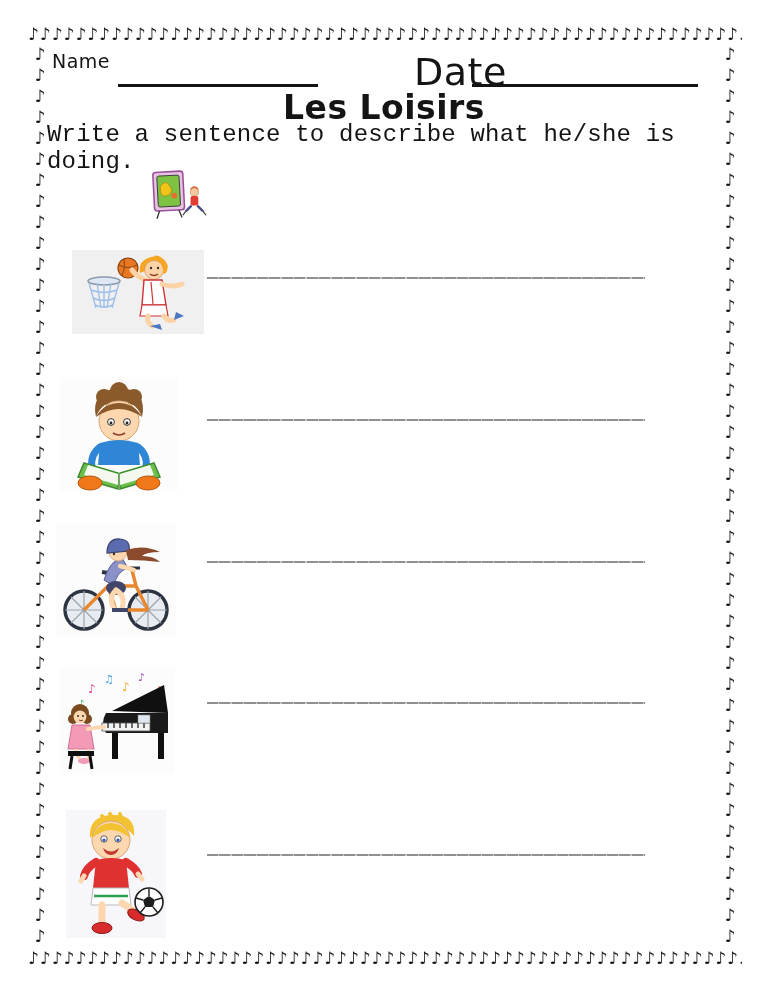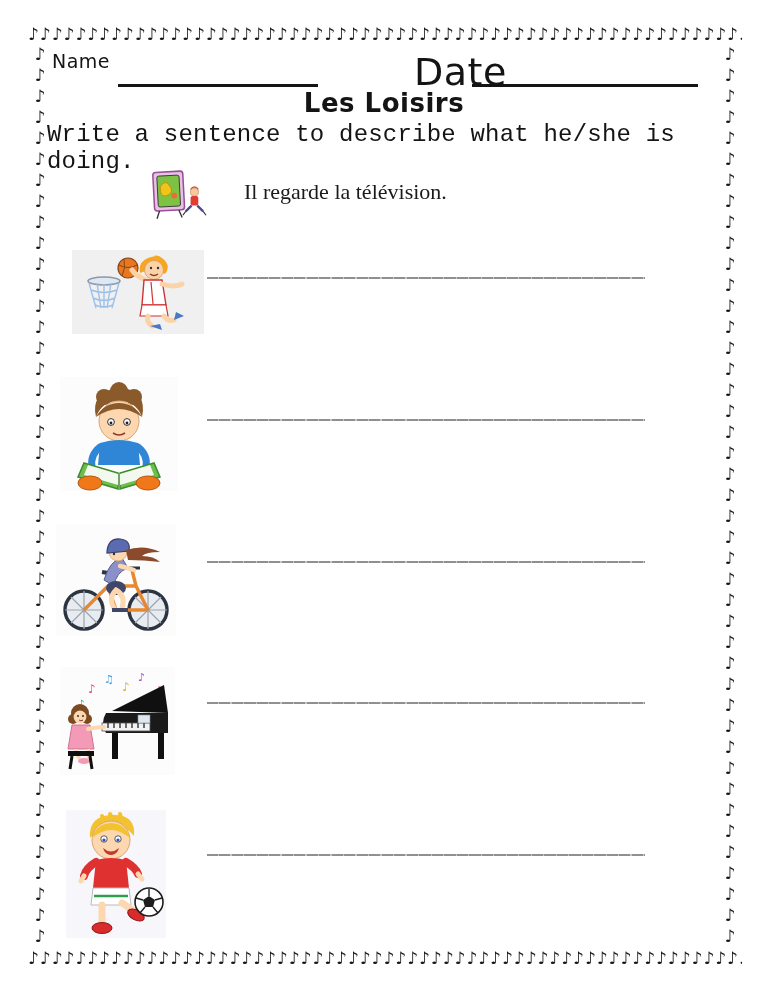--- a/index.html
+++ b/index.html
@@ -32,21 +32,21 @@
 
   
   .hand{font-family:"DejaVu Sans", sans-serif;}
   .name-label{position:absolute;left:52px;top:50px;font-size:19px;letter-spacing:0.5px;}
   .date-label{position:absolute;left:414px;top:50px;font-size:38px;letter-spacing:0.5px;}
   .name-line{position:absolute;left:118px;top:84px;width:200px;height:0;border-bottom:3px solid #141414;}
   .date-line{position:absolute;left:472px;top:84px;width:226px;height:0;border-bottom:3px solid #141414;}
 
   .title{
     position:absolute;left:0;top:88px;width:768px;
-    text-align:center;font-size:26px;font-weight:bold;letter-spacing:0.5px;
+    text-align:center;font-size:33px;font-weight:bold;letter-spacing:0.5px;
   }
   .instruction{
     position:absolute;left:47px;top:121px;width:640px;
     font-size:24px;letter-spacing:0.2px;font-family:Liberation Mono, monospace;
   }
 
   
   .example-img{position:absolute;left:149px;top:166px;width:58px;height:56px;}
   .example-sentence{
     position:absolute;left:244px;top:179px;
@@ -99,21 +99,20 @@
       <line x1="30" y1="45" x2="33" y2="53" stroke="#333" stroke-width="1.4"></line>
     </g>
     <g>
       <circle cx="47" cy="26" r="4.2" fill="#f6c8a0" stroke="#b5815a" stroke-width="0.6"></circle>
       <path d="M43 24 q4 -5 8 0 l0 -2 q-4 -4 -8 0 Z" fill="#d2622a"></path>
       <rect x="43" y="30" width="8" height="10" rx="2" fill="#e03c31"></rect>
       <path d="M44 40 l-6 6 M50 40 l6 6" stroke="#4a4a8a" stroke-width="2.4" fill="none"></path>
       <path d="M38 46 l-3 4 M56 46 l3 4" stroke="#333" stroke-width="1.2" fill="none"></path>
     </g>
   </svg>
-  <div class="example-sentence">Il regarde la télévision.</div>
 
   <svg class="ex-img img-basketball" viewBox="0 0 132 84">
     <rect x="0" y="0" width="132" height="84" fill="#f1f0f1"></rect>
 
     <ellipse cx="32" cy="31" rx="16" ry="4" fill="#dfe8f2" stroke="#8a9aac" stroke-width="1.6"></ellipse>
     <path d="M17 33 L24 58 M47 33 L40 58 M25 33 L29 58 M39 33 L35 58 M32 34 L32 58
              M19 40 Q32 45 45 40 M21 48 Q32 53 43 48 M23 55 Q32 59 41 55" stroke="#9dc0e8" stroke-width="1.4" fill="none"></path>
 
     <circle cx="56" cy="18" r="10" fill="#e87722" stroke="#8a4413" stroke-width="1.2"></circle>
     <path d="M47 15 Q56 20 65 15 M52 9 Q54 18 50 26" stroke="#8a4413" stroke-width="1" fill="none"></path>

